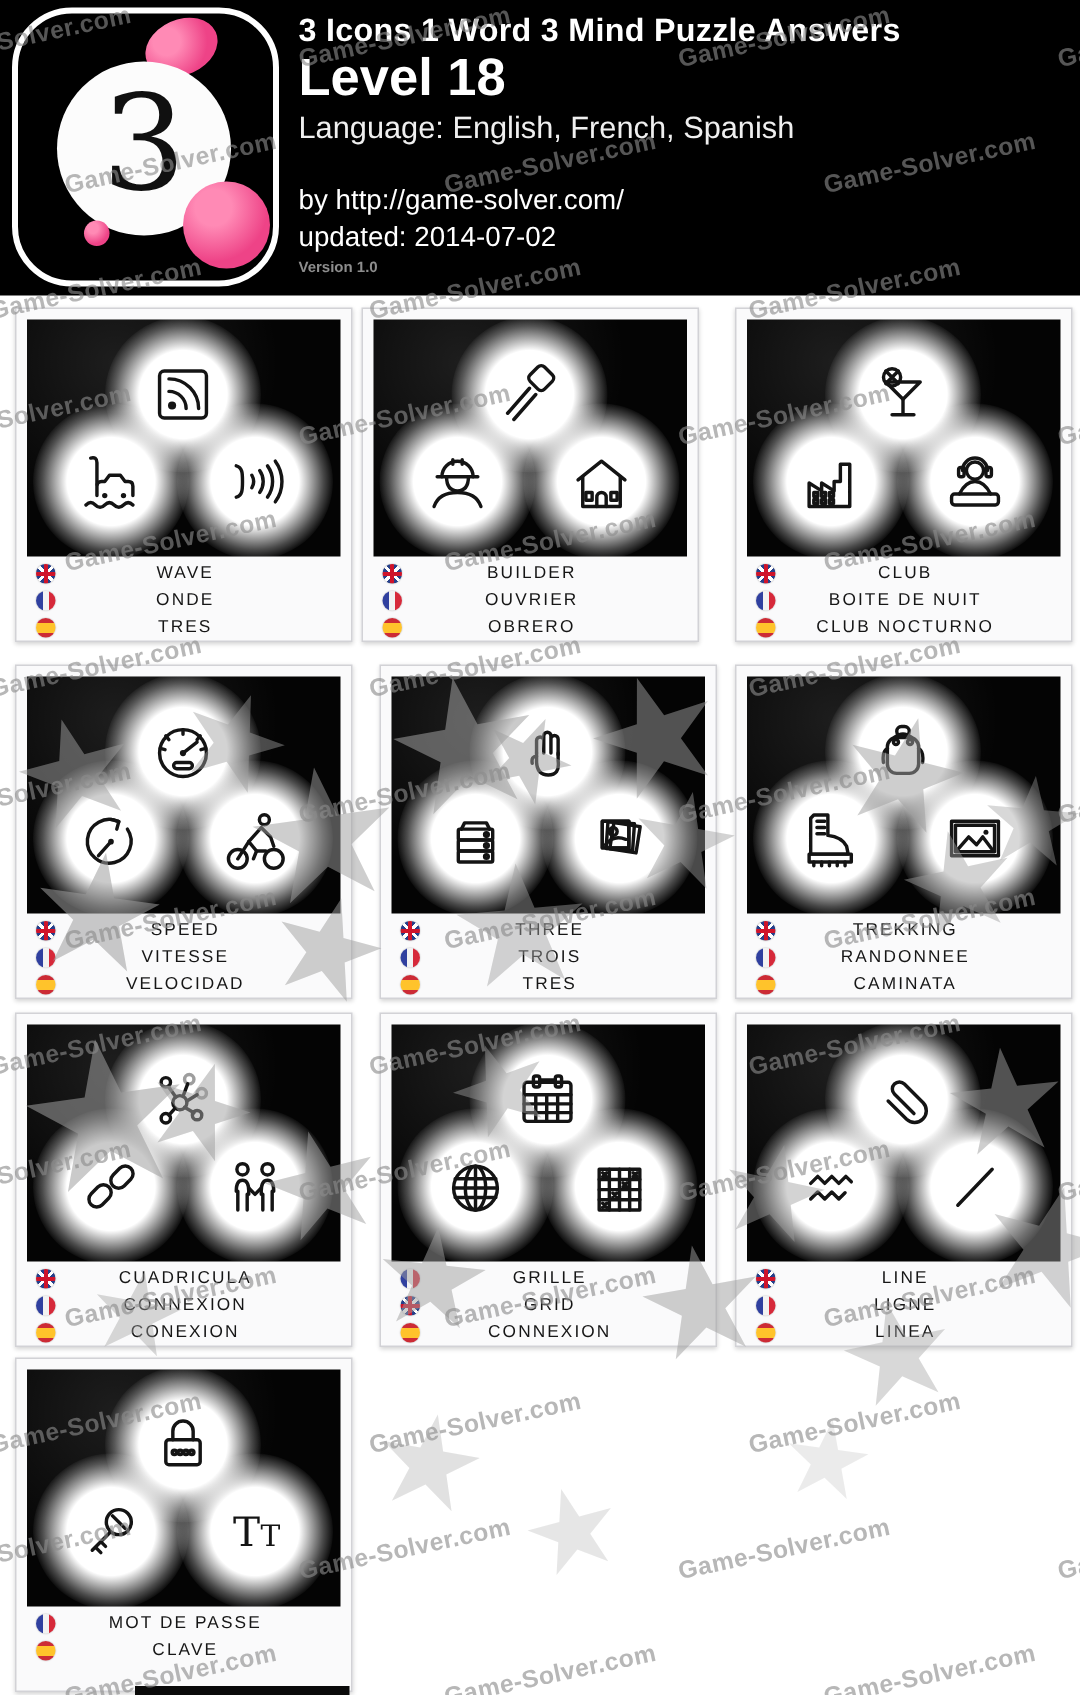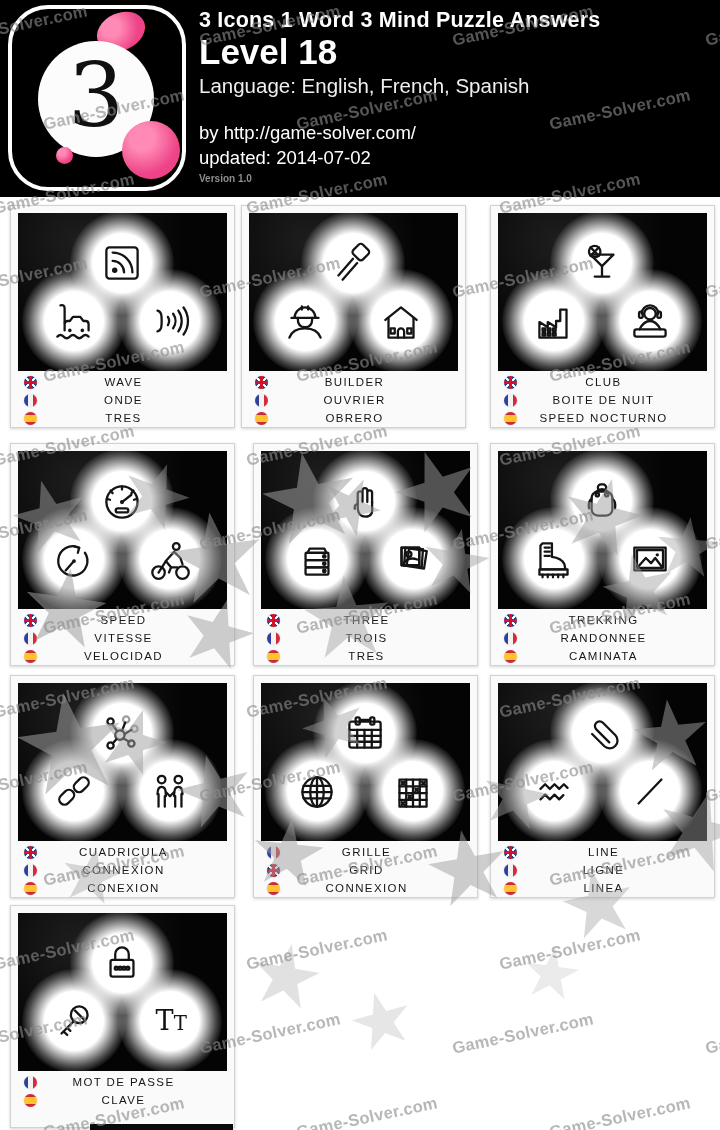--- a/index.html
+++ b/index.html
@@ -206,21 +206,21 @@
         <div class="ans-row">
           <span class="flag flag-uk"></span>
           <span class="word">CLUB</span>
         </div>
         <div class="ans-row">
           <span class="flag flag-fr"></span>
           <span class="word">BOITE DE NUIT</span>
         </div>
         <div class="ans-row">
           <span class="flag flag-es"></span>
-          <span class="word">SPEED NOCTURNO</span>
+          <span class="word">CLUB NOCTURNO</span>
         </div>
       </div>
     </div>
     <div class="card" style="left: 10px; top: 443px;">
       <div class="icon-area">
         <div class="icon-circle pos0">
           <svg class="glyph" viewBox="0 0 48 48">
             <circle cx="24" cy="25" r="15"></circle>
             <path d="M24 10v3M13 14l2 2.5M35 14l-2 2.5M9.5 22l3 .8M38.5 22l-3 .8"></path>
             <path d="M24 25l9-7"></path>

